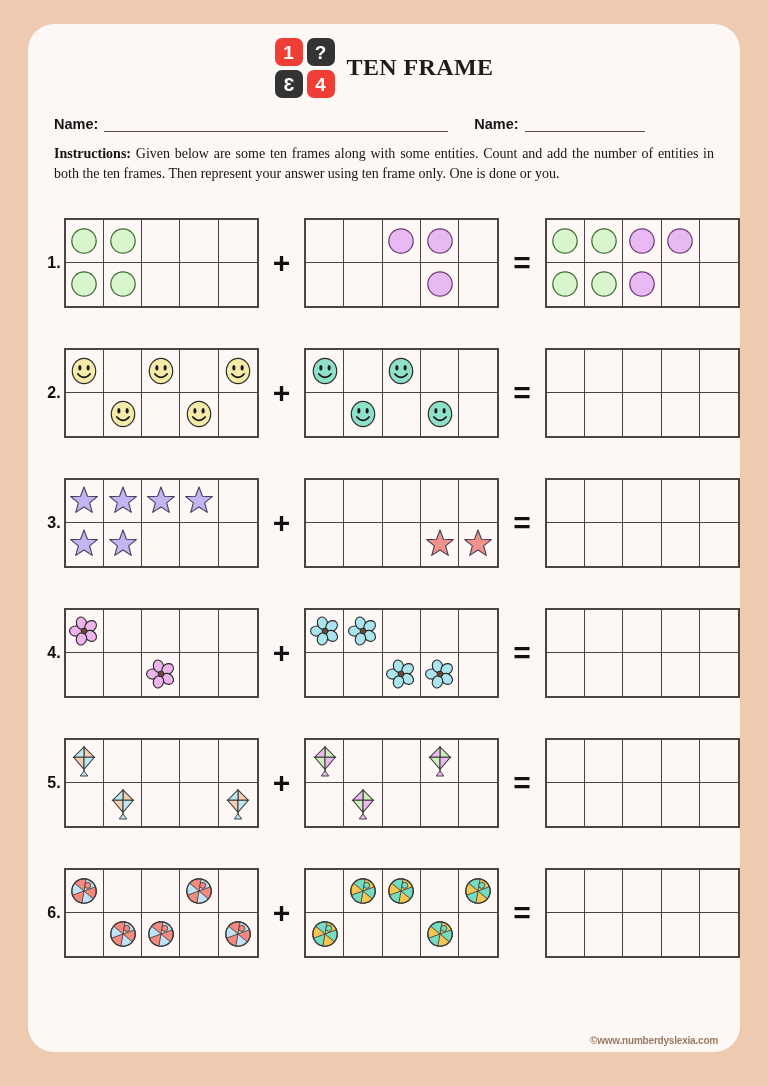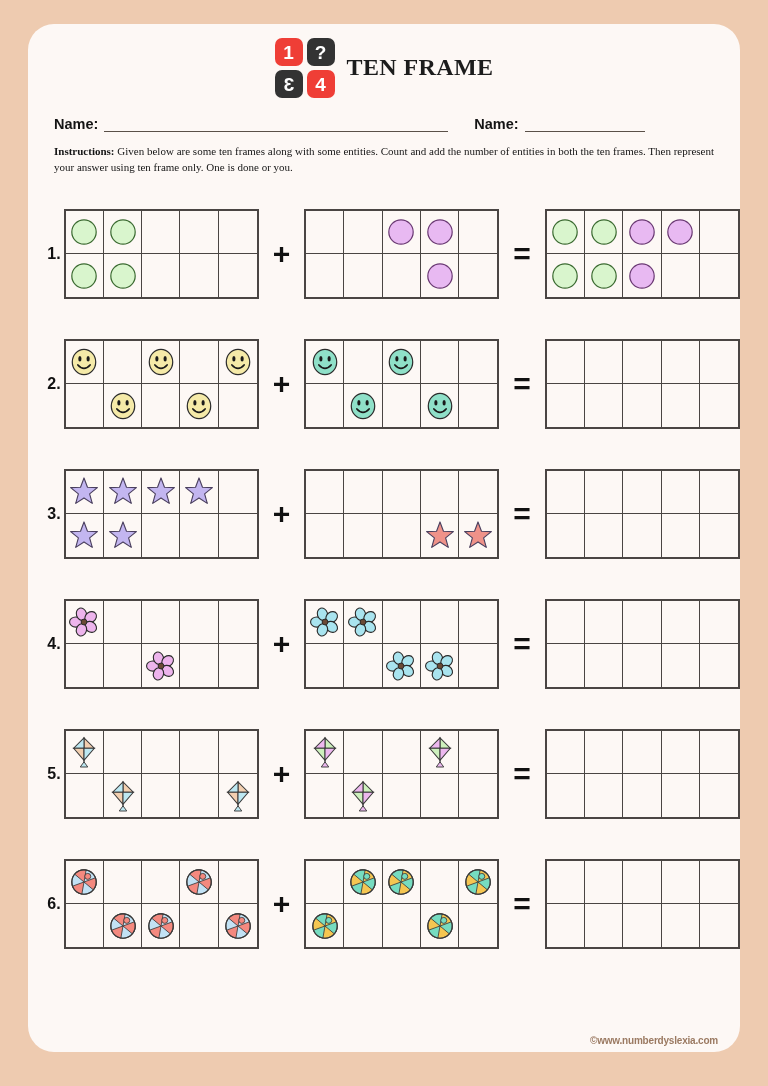--- a/index.html
+++ b/index.html
@@ -78,21 +78,21 @@
     margin-left: 6px;
   }
   .rule-name { width: 344px; }
   .rule-date { width: 120px; }
   .name-spacer { width: 26px; }
 
   
   .instructions {
     margin: 12px 26px 0 26px;
     font-family: "Liberation Serif", serif;
-    font-size: 11px;
+    font-size: 14px;
     line-height: 1.42;
     color: #151515;
     text-align: justify;
   }
   .instructions b { font-weight: 700; }
 
   
   .rows { margin-top: 14px; }
 
   .prow {

